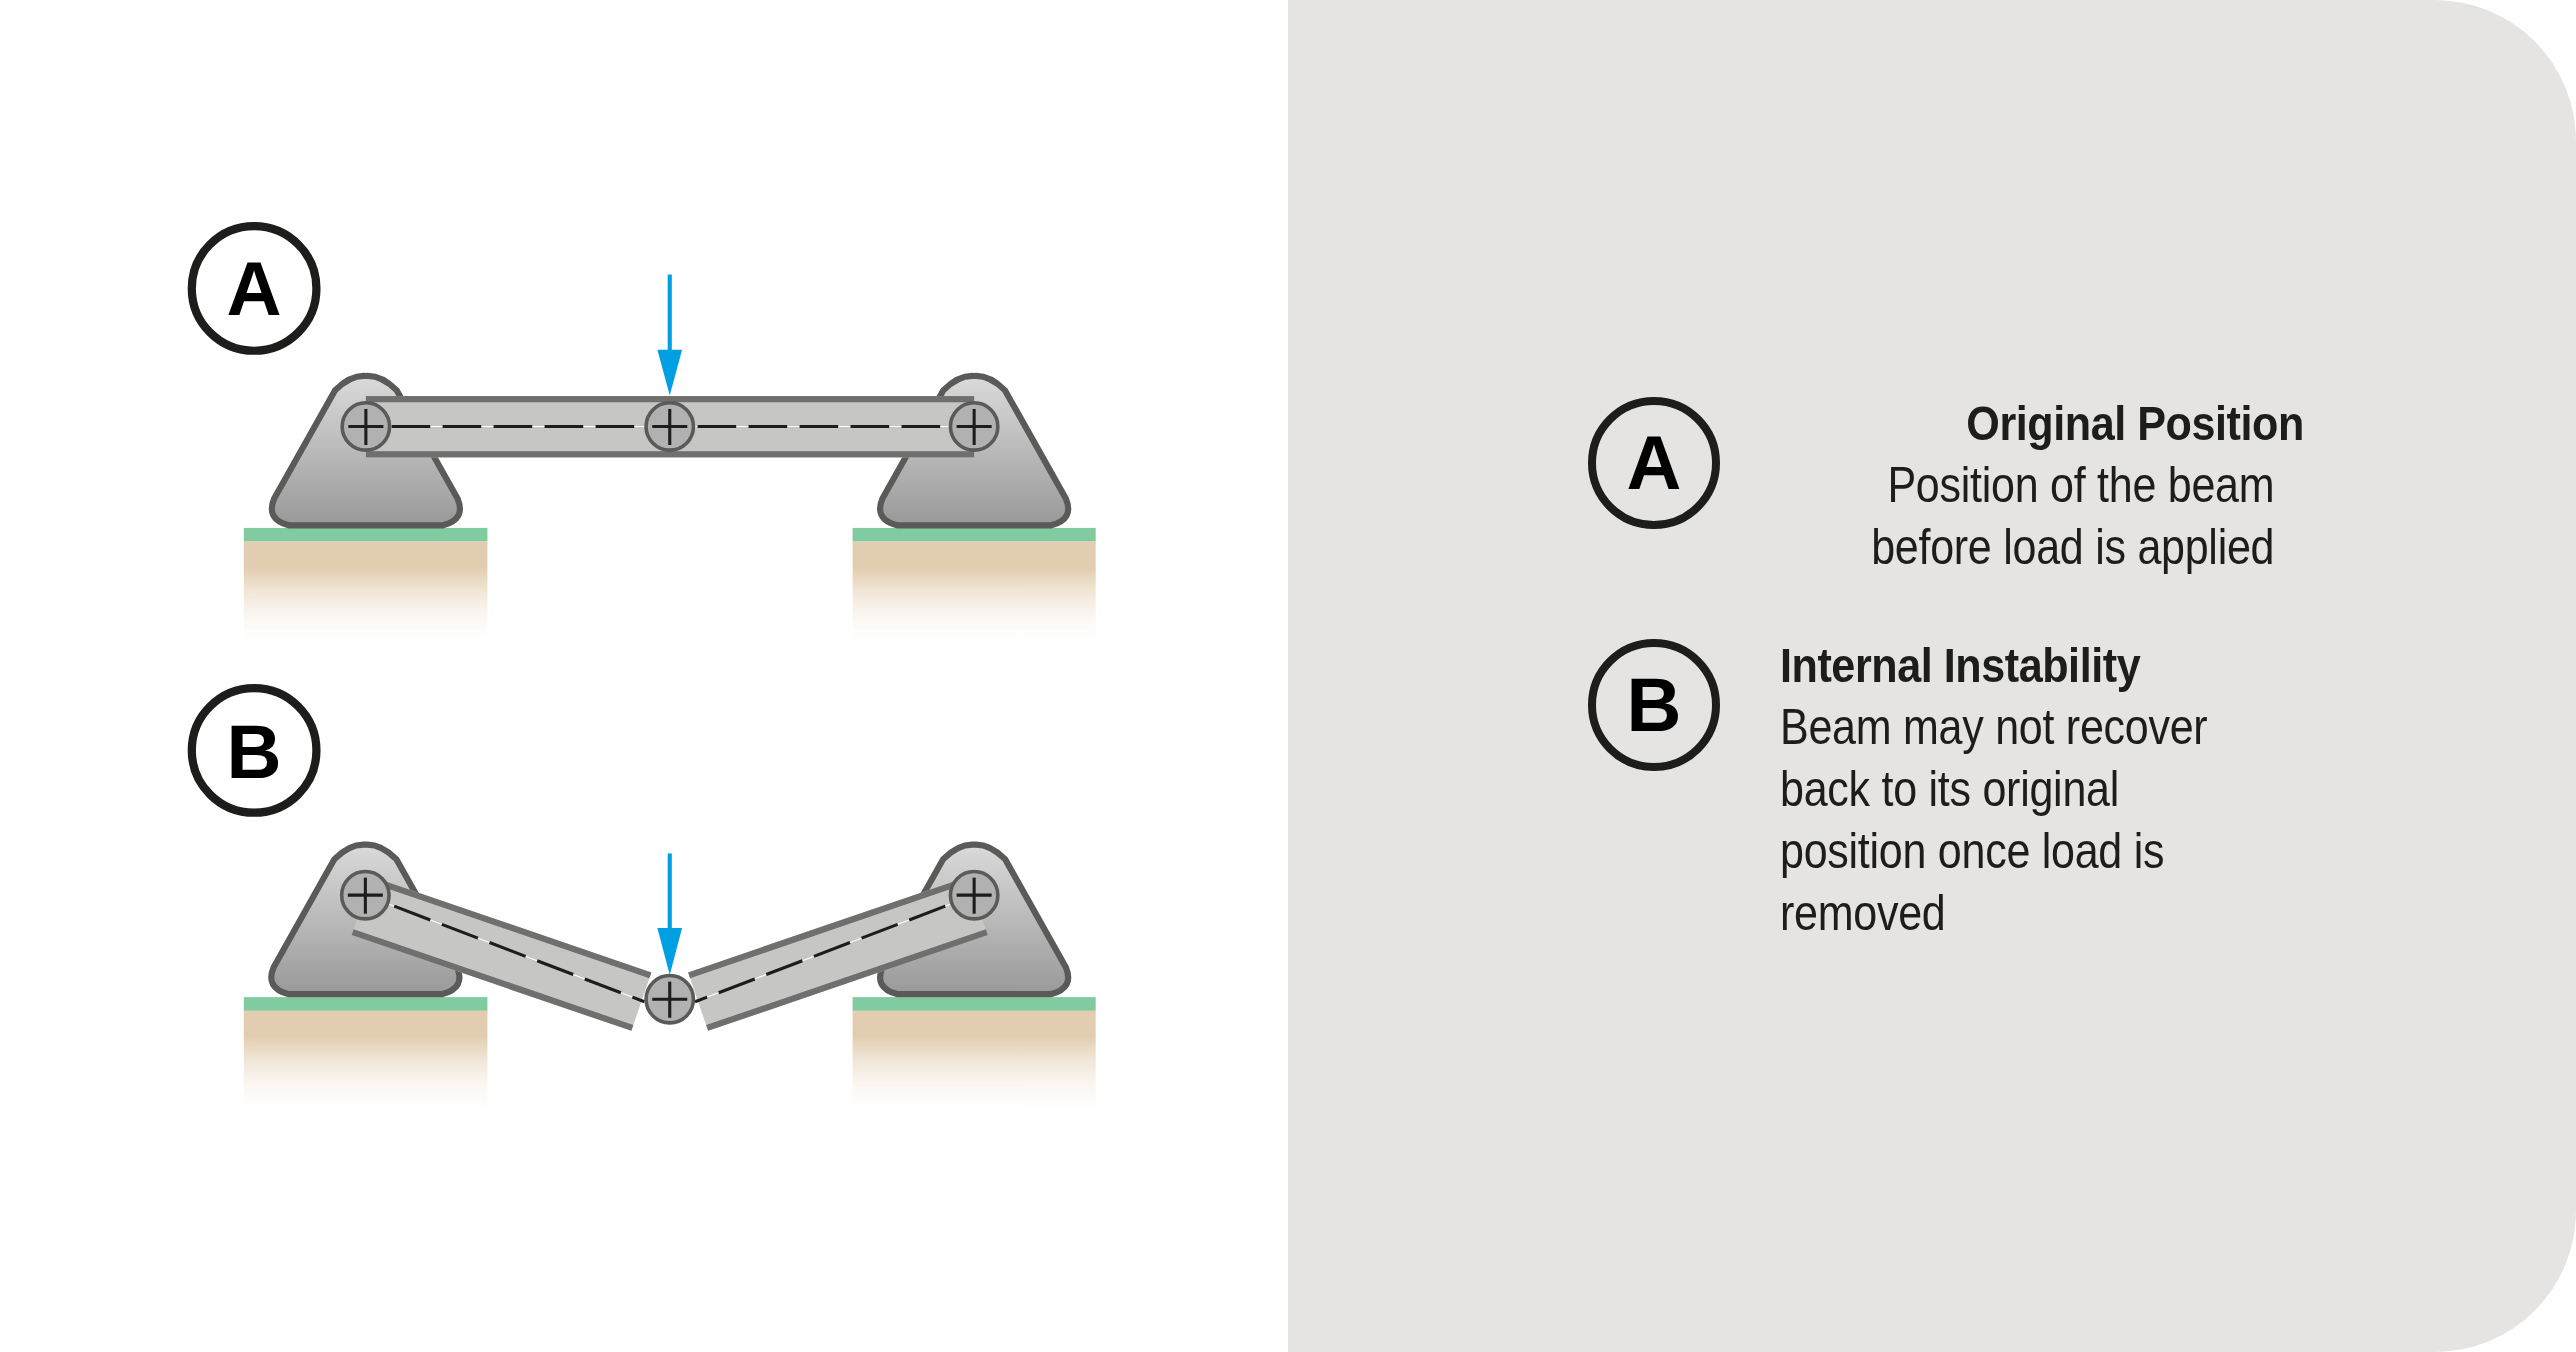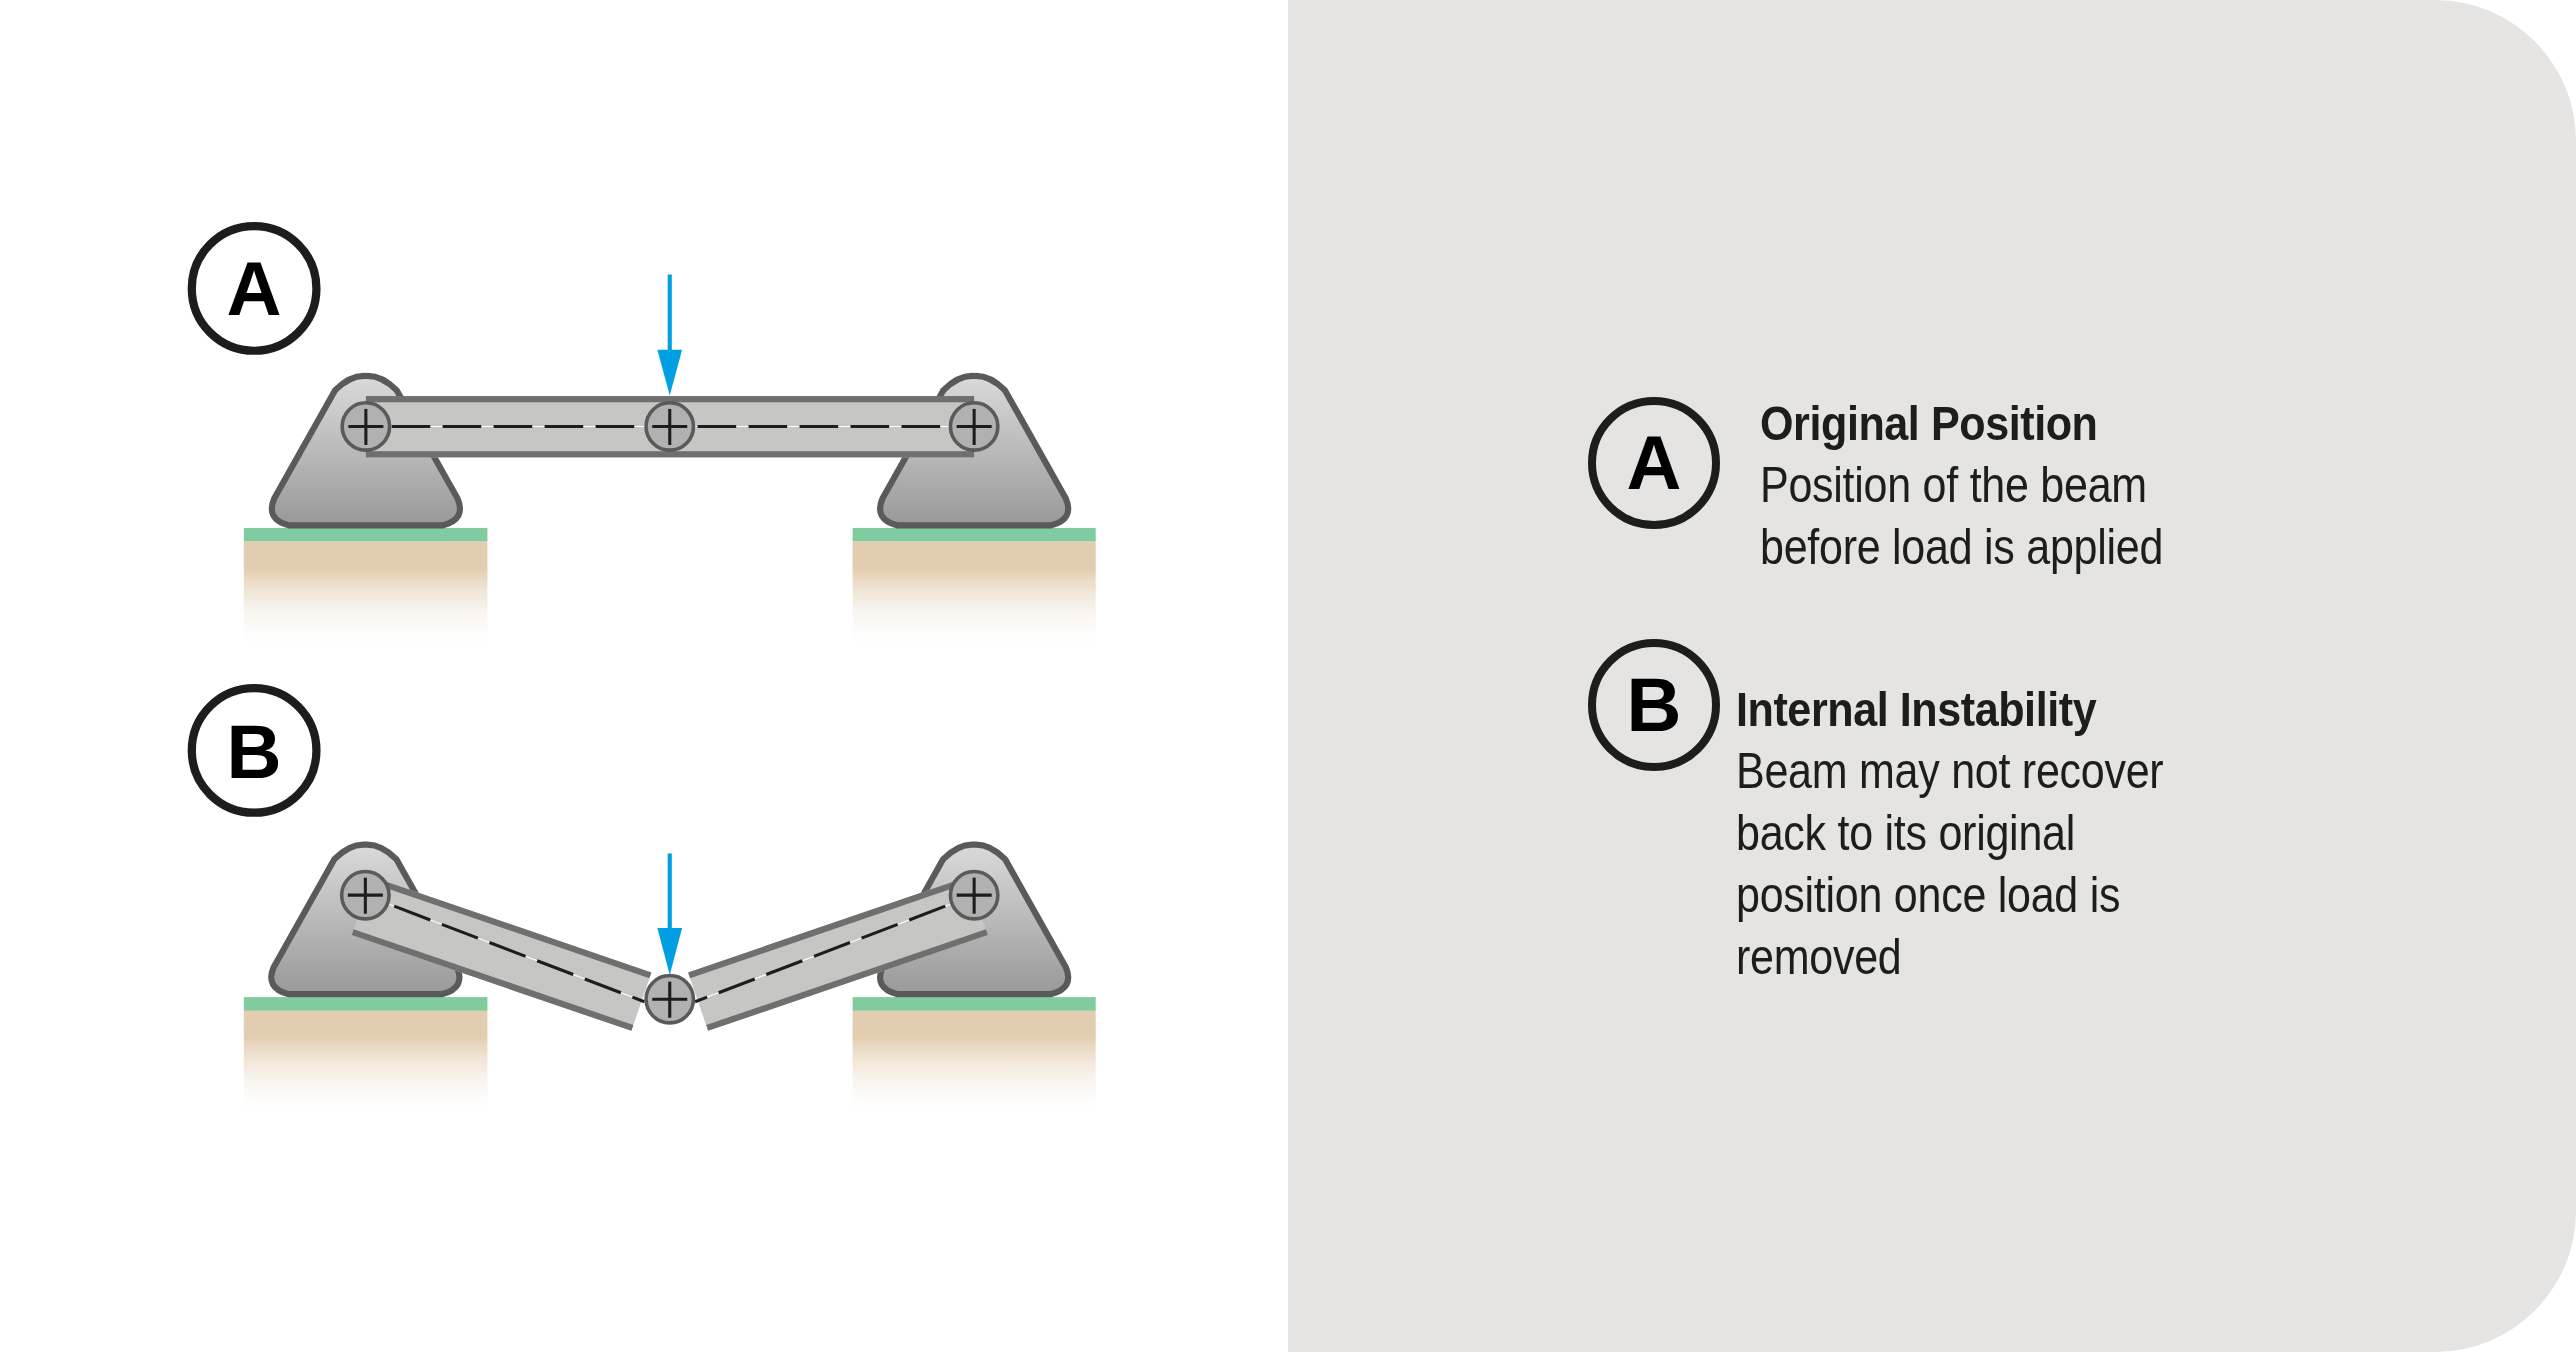--- a/index.html
+++ b/index.html
@@ -152,32 +152,32 @@
       <polygon points="1276,1802 1324,1802 1300,1893" fill="#009fe3"></polygon>
     </g>
   </g>
 </svg>
 </div>
 
 <div class="legend-panel">
 
   <div class="legend-item">
     <div class="legend-badge" style="left:300px; top:397px;">A</div>
-    <div class="legend-text" style="left:472px; top:392px;">
+    <div class="legend-text" style="left:472px; top:392px;text-align:right;">
       <div class="legend-title">Original Position</div>
       <div class="legend-desc">
         <span>Position of the beam</span>
         <span>before load is applied</span>
       </div>
     </div>
   </div>
 
   <div class="legend-item">
     <div class="legend-badge" style="left:300px; top:639px;">B</div>
-    <div class="legend-text" style="left:448px; top:634px;margin-top:44px;">
+    <div class="legend-text" style="left:492px; top:634px;">
       <div class="legend-title">Internal Instability</div>
       <div class="legend-desc">
         <span>Beam may not recover</span>
         <span>back to its original</span>
         <span>position once load is</span>
         <span>removed</span>
       </div>
     </div>
   </div>
 </div>

